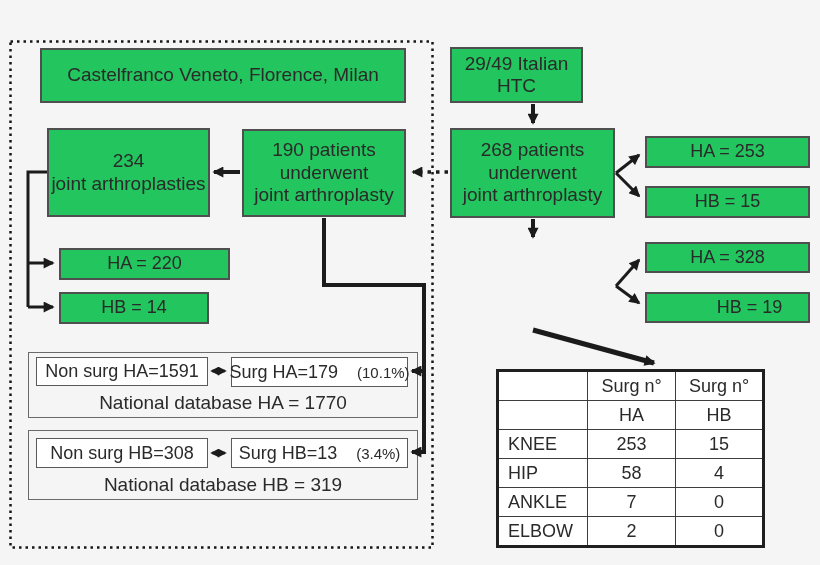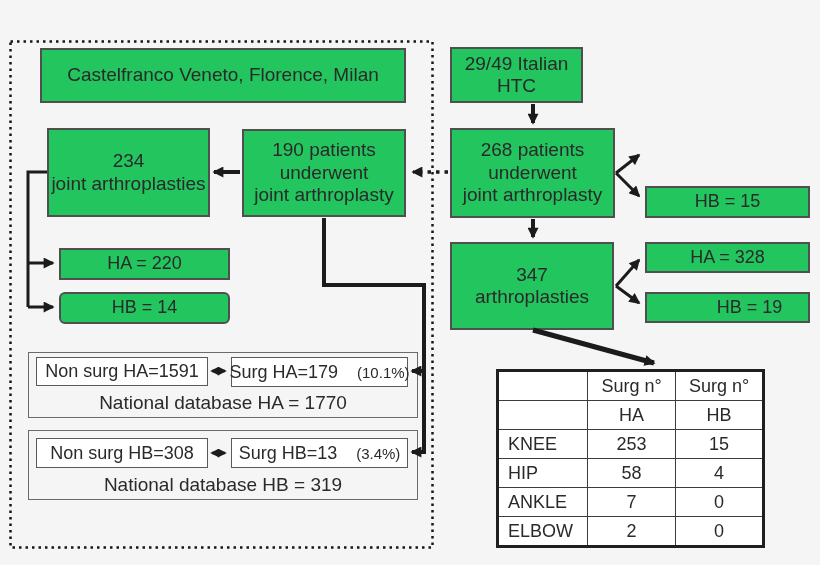--- a/index.html
+++ b/index.html
@@ -120,33 +120,32 @@
 joint arthroplasties</div>
 
     <div class="box" style="left:242px;top:129px;width:164px;height:88px;">190 patients
 underwent
 joint arthroplasty</div>
 
     <div class="box" style="left:450px;top:128px;width:165px;height:90px;">268 patients
 underwent
 joint arthroplasty</div>
 
+    <div class="box small" style="left:645px;top:136px;width:165px;height:32px;">HA = 253</div>
 
     <div class="box small" style="left:645px;top:186px;width:165px;height:32px;">HB = 15</div>
 
-    <div class="box" style="left:450px;top:242px;width:164px;height:88px;">347
-arthroplasties</div>
 
     <div class="box small" style="left:645px;top:242px;width:165px;height:31px;">HA = 328</div>
 
     <div class="box small" style="left:645px;top:292px;width:165px;height:31px;padding-left:44px;">HB = 19</div>
 
     <div class="box small" style="left:59px;top:248px;width:171px;height:32px;">HA = 220</div>
 
-    <div class="box small" style="left:59px;top:292px;width:171px;height:32px;border-radius:6px;">HB = 14</div>
+    <div class="box small" style="left:59px;top:292px;width:150px;height:32px;">HB = 14</div>
 
     <div class="groupbox" style="left:28px;top:352px;width:390px;height:66px;">
       <div class="inner-box" style="left:7px;top:4px;width:172px;height:29px;">Non surg HA=1591</div>
       <div class="inner-box" style="left:202px;top:4px;width:177px;height:30px;">
         <span>Surg HA=179</span>
         <span class="pct">(10.1%)</span>
       </div>
       <div class="caption" style="top:39px;">National database HA = 1770</div>
     </div>
 

